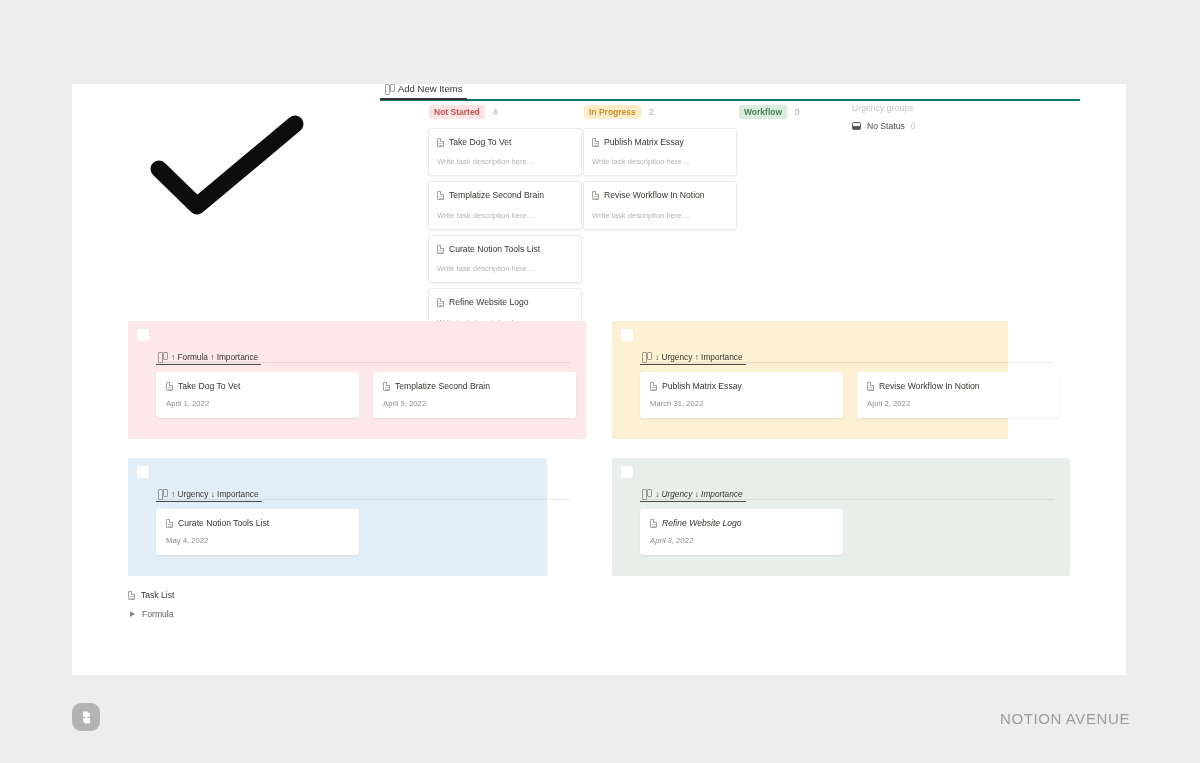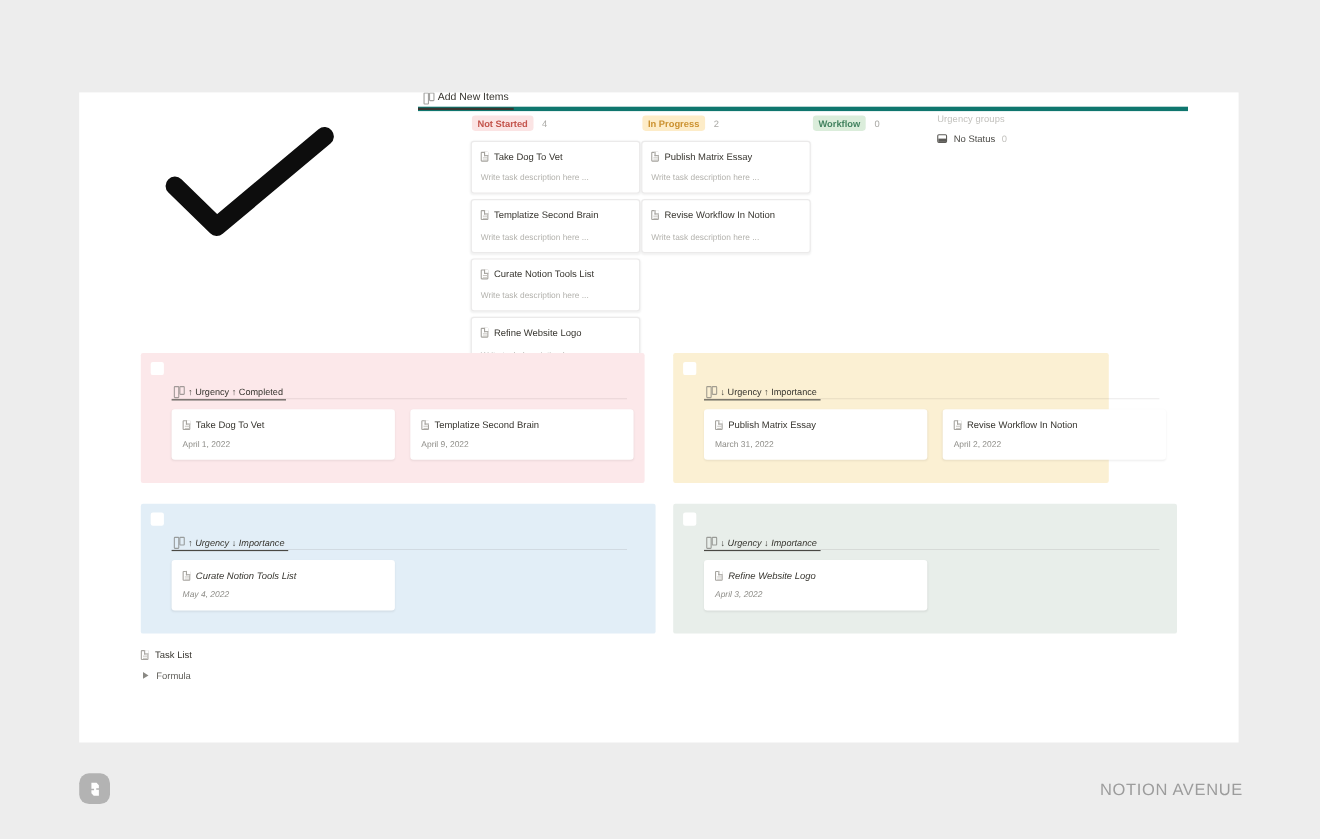--- a/index.html
+++ b/index.html
@@ -26,21 +26,21 @@
     overflow: hidden;
   }
 
   
   .board-tabbar {
     position: absolute;
     left: 308px;
     top: -5px;
     width: 700px;
     height: 22px;
-    border-bottom: 4px solid #0f766e;
+    border-bottom: 2px solid #0f766e;
   }
   .board-tab {
     display: inline-flex;
     align-items: center;
     gap: 4px;
     height: 21px;
     padding: 0 5px;
     border-bottom: 2px solid #37352f;
     font-size: 9.5px;
     color: #37352f;
@@ -190,21 +190,21 @@
     height: 115px;
   }
 
   
   .quadrant {
     position: absolute;
     border-radius: 2px;
   }
   .q-pink   { left: 56px;  top: 237px; width: 458px; height: 118px; background: #fce8ea; }
   .q-yellow { left: 540px; top: 237px; width: 396px; height: 118px; background: #fbf0d3; }
-  .q-blue   { left: 56px;  top: 374px; width: 468px; height: 118px; background: #e2eef7; font-style: italic; }
+  .q-blue   { left: 56px;  top: 374px; width: 419px; height: 118px; background: #e2eef7; }
   .q-green  { left: 540px; top: 374px; width: 458px; height: 118px; background: #e8eeea; font-style: italic; }
 
   .q-chip {
     position: absolute;
     left: 9px; top: 8px;
     width: 12px; height: 12px;
     background: #ffffff;
     border-radius: 2px;
   }
 
@@ -404,21 +404,21 @@
       <span class="hg-name">No Status</span>
       <span class="hg-count">0</span>
     </div>
   </div>
 
   <div class="quadrant q-pink">
     <div class="q-chip"></div>
     <div class="q-tabbar">
       <div class="q-tab">
         <span class="ico-board"></span>
-        <span>↑ Urgency ↑ Completed</span>
+        <span>↑ Formula ↑ Importance</span>
       </div>
     </div>
     <div class="q-cards">
       <div class="q-card">
         <div class="q-card-title">
           <span class="ico-page"></span>
           <span>Take Dog To Vet</span>
         </div>
         <div class="q-card-date">April 1, 2022</div>
       </div>

